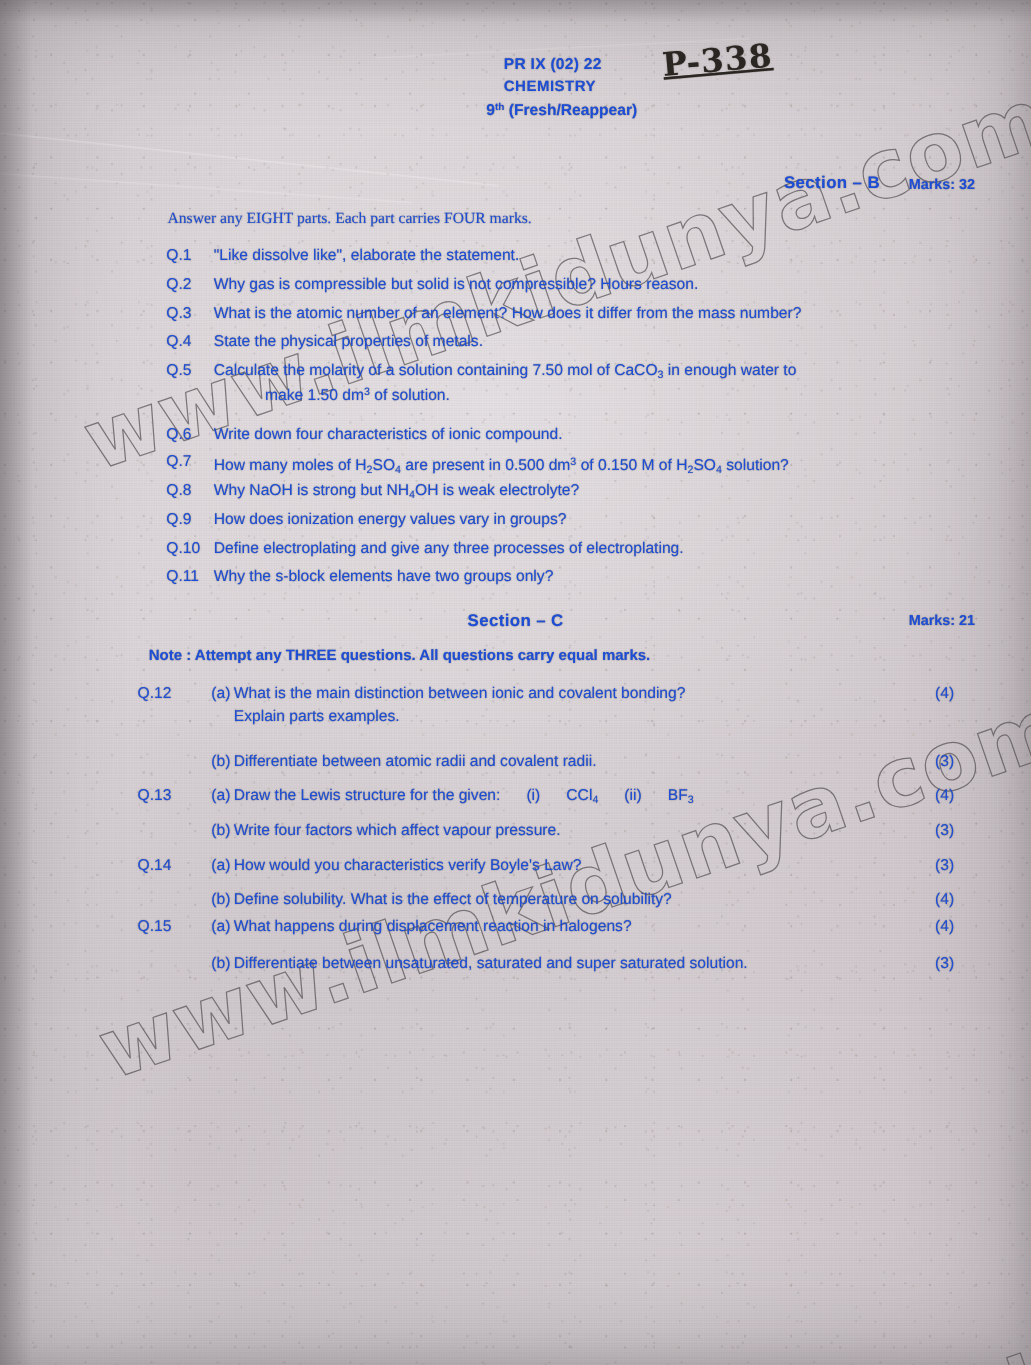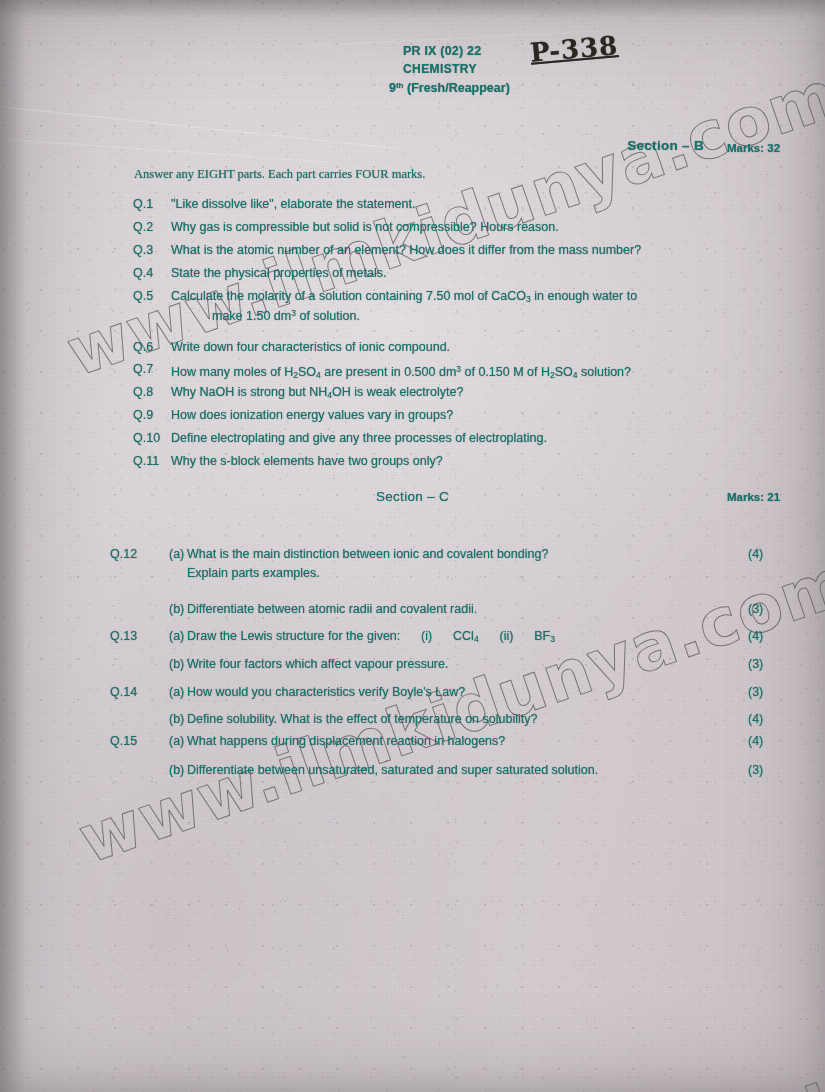--- a/index.html
+++ b/index.html
@@ -98,21 +98,21 @@
 
   
   .content {
     position: absolute;
     inset: 0;
     z-index: 3;
   }
   .ink {
     position: absolute;
     font-family: "Liberation Sans", sans-serif;
-    color: #0f766e;
+    color: #1d4ed8;
     text-shadow: 0 0 1.1px rgba(40,36,34,.55);
   }
 
   .hdr-code  { left: 403px; top: 44px;  font-size: 12.5px; font-weight: 700; letter-spacing: .2px; }
   .hdr-subj  { left: 403px; top: 62px;  font-size: 12px;   font-weight: 700; letter-spacing: .4px; }
   .hdr-class { left: 389px; top: 81px;  font-size: 12.5px; font-weight: 700; }
   .hdr-class sup { font-size: 8px; }
 
   .pcode {
     left: 530px; top: 34px;
@@ -125,21 +125,21 @@
   }
   .pcode .u { text-decoration: underline; text-underline-offset: 1px; }
 
   .note-time { left: 119px; top: 110px; font-size: 11.5px; font-weight: 700; }
   .note-time .lbl { margin-right: 12px; }
 
   .marks-b  { left: 727px; top: 122px; font-size: 11.5px; font-weight: 700; margin-top: 20px; }
   .marks-c  { left: 727px; top: 491px; font-size: 11.5px; font-weight: 700; }
 
   .sec-b { left: 12px; top: 138px; width: 692px; text-align: right; font-size: 13.5px; font-weight: 700; letter-spacing: .3px; }
-  .sec-c { left: 0; top: 489px; width: 825px; text-align: center; font-size: 13.5px; font-weight: 400; letter-spacing: .3px; }
+  .sec-c { left: 0; top: 489px; width: 825px; text-align: center; font-size: 13.5px; font-weight: 700; letter-spacing: .3px; }
 
   .instr-b { left: 134px; top: 167px; font-size: 12.5px; font-family: Liberation Serif, serif; }
   .instr-c { left: 119px; top: 517px; font-size: 12px; font-weight: 700; }
 
   
   .qrow {
     position: absolute;
     left: 0; right: 0;
     font-size: 12.5px;
     line-height: 17px;
@@ -247,20 +247,21 @@
           <span class="qt">Define electroplating and give any three processes of electroplating.</span>
         </div>
         <div class="qrow ink" style="top: 453px;">
           <span class="qn">Q.11</span>
           <span class="qt">Why the s-block elements have two groups only?</span>
         </div>
       </div>
 
     <div class="ink marks-c">Marks: 21</div>
     <div class="ink sec-c">Section – C</div>
+    <div class="ink instr-c">Note : Attempt any THREE questions. All questions carry equal marks.</div>
 
     <div id="sectionC">
         <div class="crow ink" style="top: 546px;">
           <span class="cq">Q.12</span>
           <span class="cp">(a)</span>
           <span class="ct">What is the main distinction between ionic and covalent bonding?</span>
           <span class="ct" style="top: 19px;">Explain parts examples.</span>
           <span class="cm">(4)</span>
         </div>
         <div class="crow ink" style="top: 601px;">

